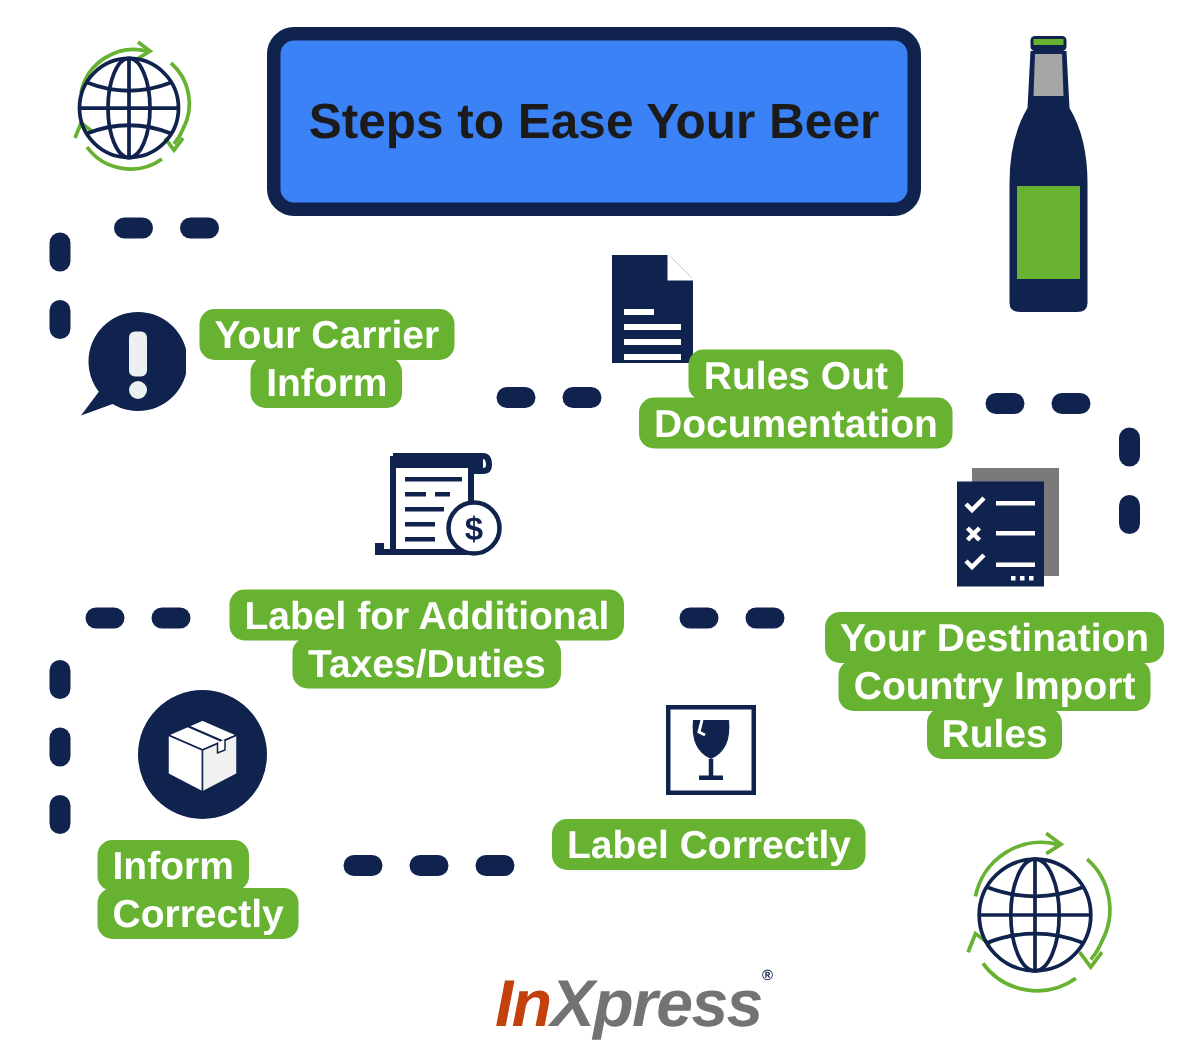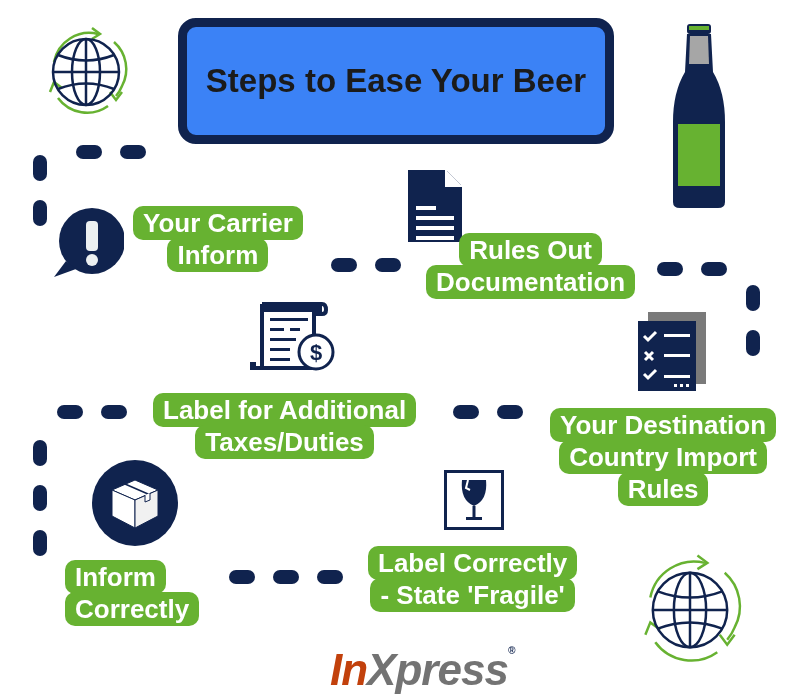--- a/index.html
+++ b/index.html
@@ -174,18 +174,17 @@
 <div class="label" style="left:153px;top:393px">
   <span>Label for Additional</span>
   <span>Taxes/Duties</span>
 </div>
 <div class="label" style="left:65px;top:560px">
   <span style="align-self:flex-start">Inform</span>
   <span>Correctly</span>
 </div>
 <div class="label" style="left:368px;top:546px">
   <span>Label Correctly</span>
-  <span>- State 'Fragile'</span>
 </div>
 
 <div class="abs logo">
   <span class="in">In</span><span class="x">Xpress</span><sup>®</sup>
 </div>
 
 </body></html>

